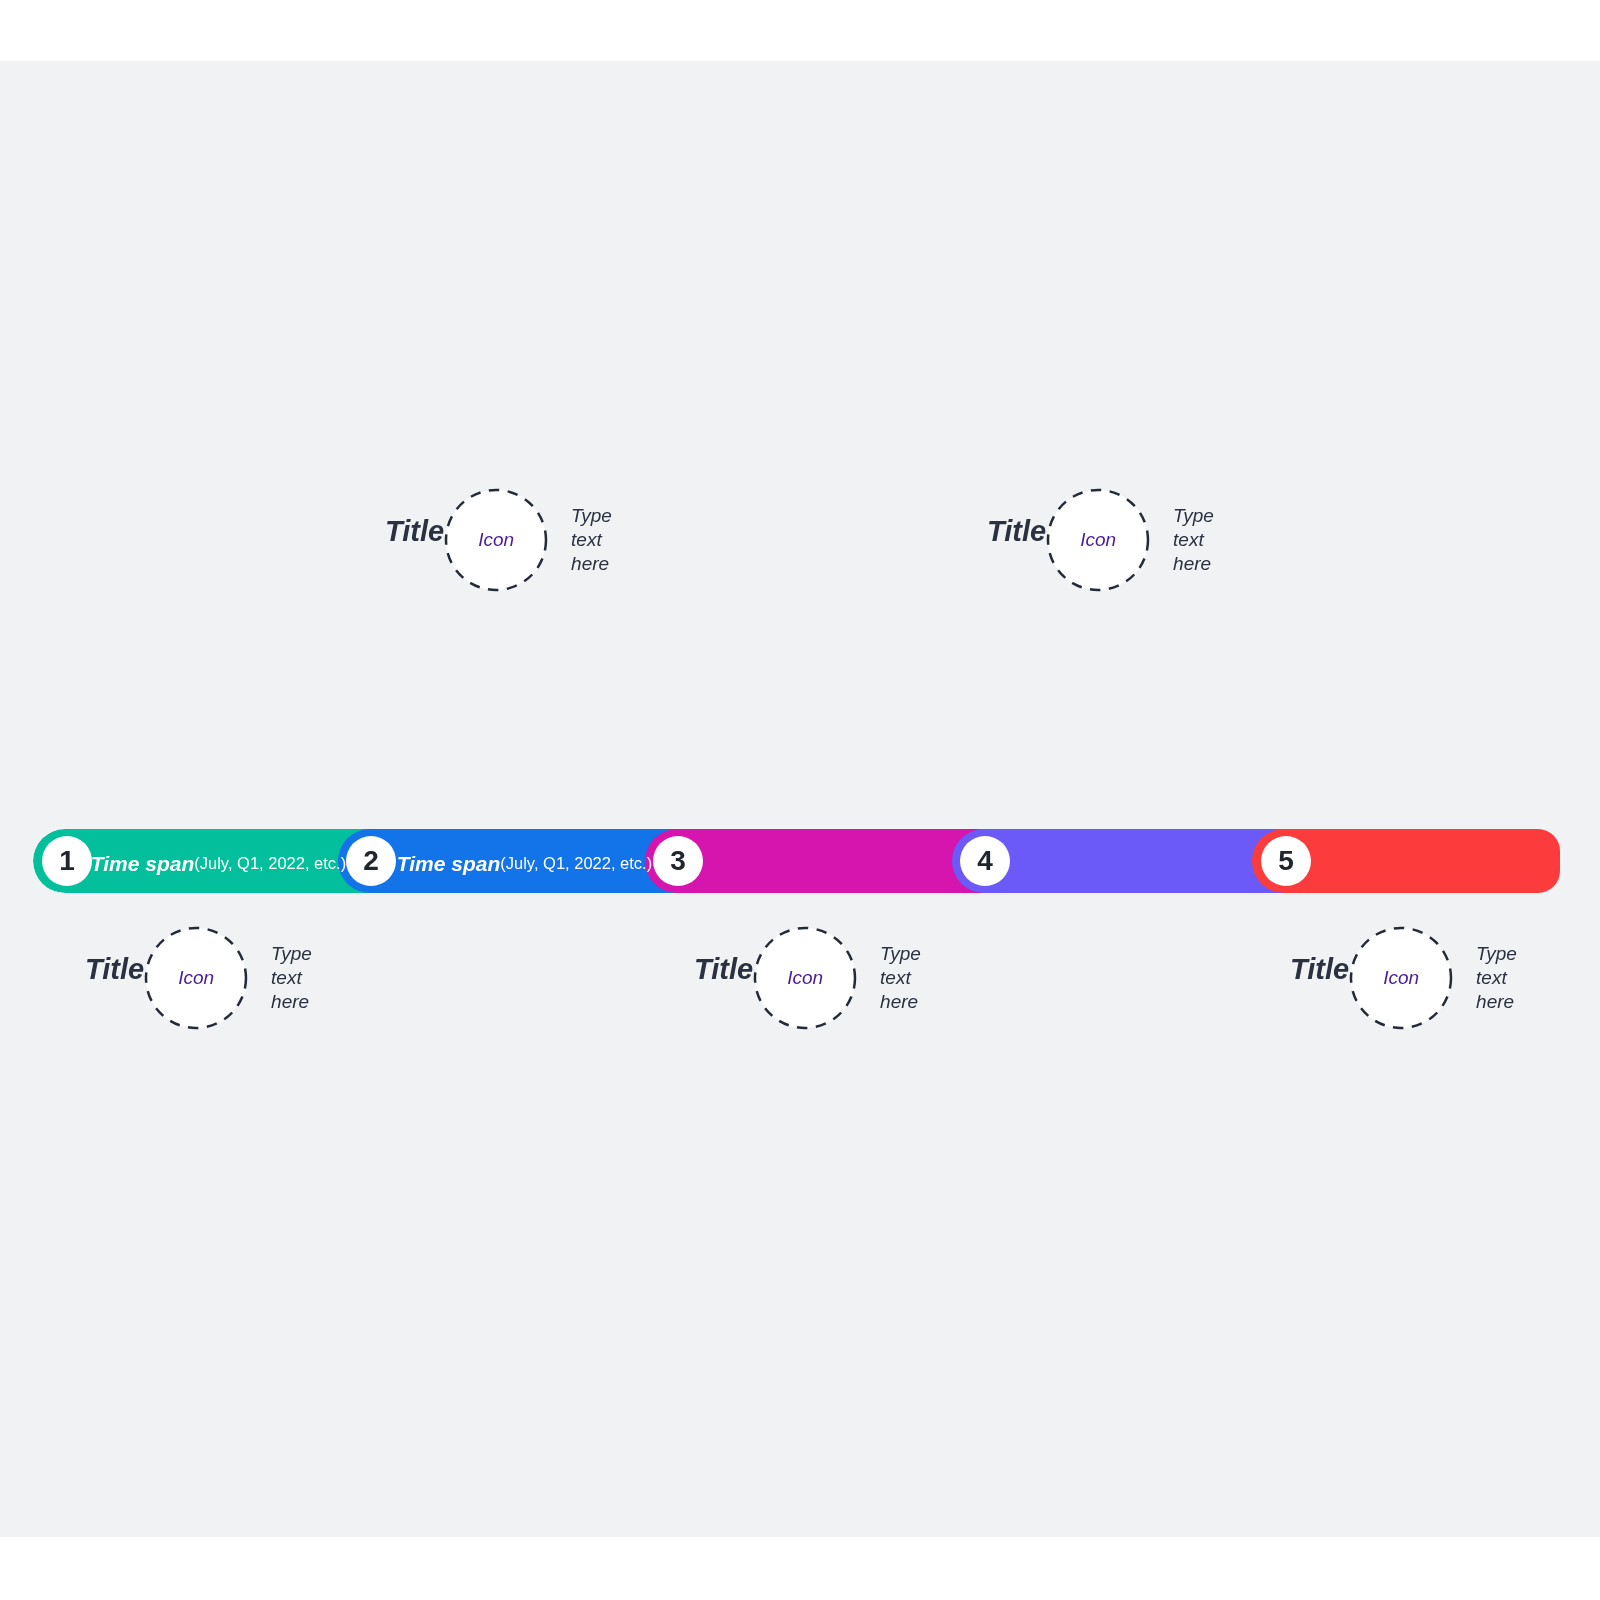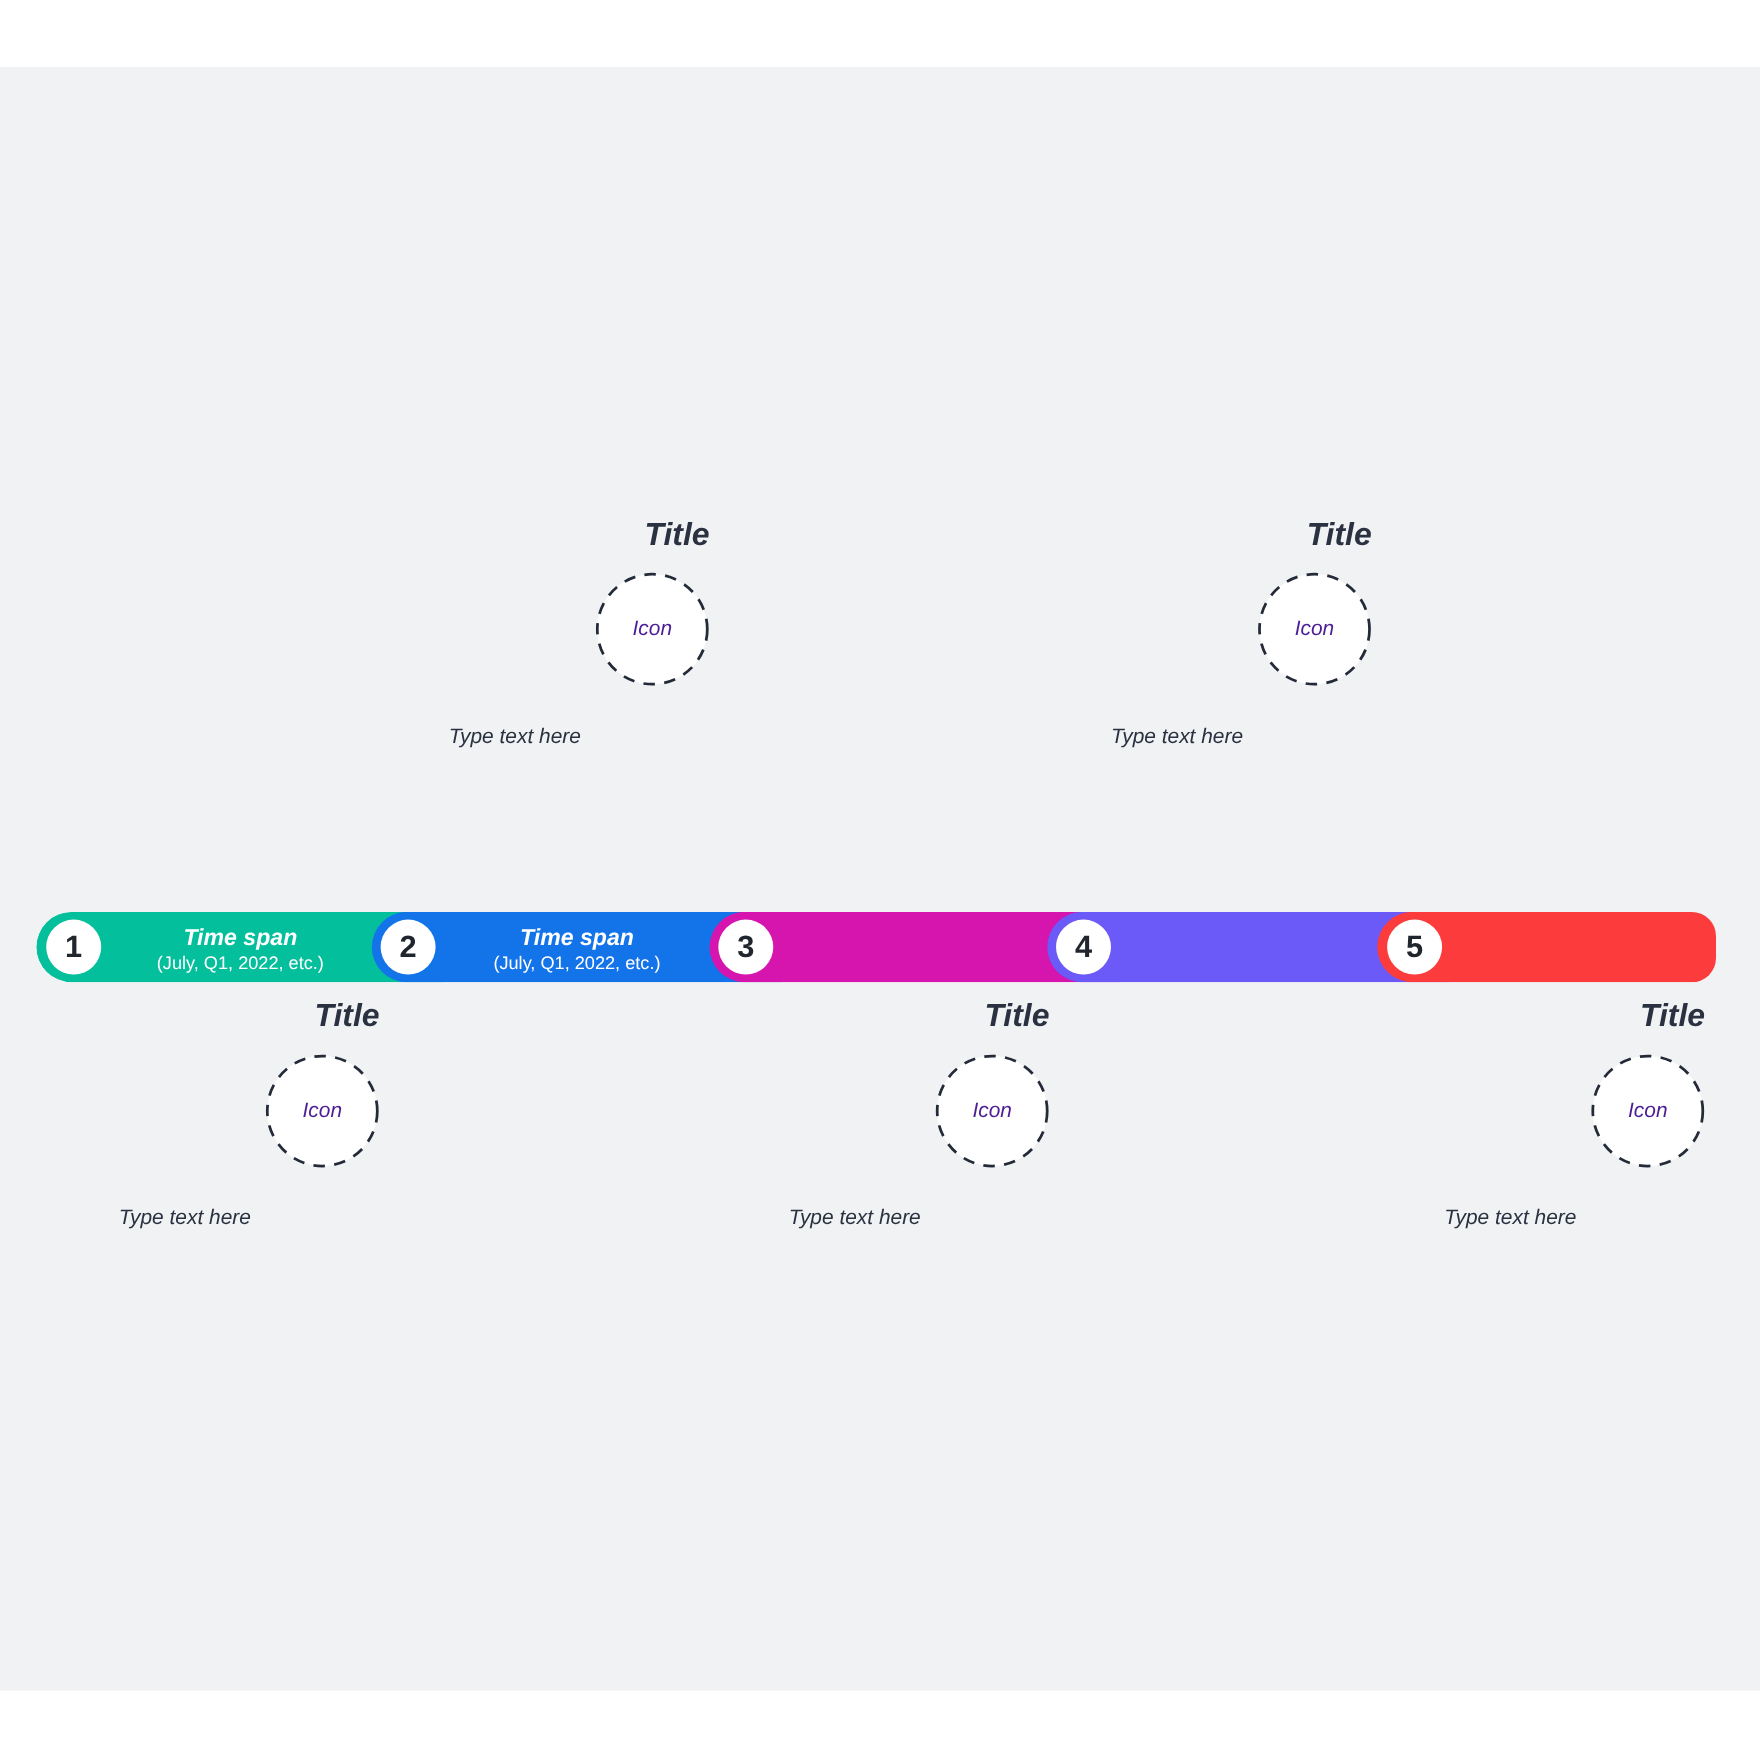--- a/index.html
+++ b/index.html
@@ -32,21 +32,21 @@
     border-radius:32px 0 0 32px;
   }
   .seg1{left:0;width:371px;z-index:1;}
   .seg2{left:305px;width:373px;z-index:2;}
   .seg3{left:612px;width:373px;z-index:3;}
   .seg4{left:919px;width:366px;z-index:4;}
   .seg5{left:1219px;width:308px;z-index:5;}
 
   .seg-label{
     position:absolute;top:0;height:100%;z-index:6;
-    display:flex;flex-direction:column;align-items:center;justify-content:center;
+    display:flex;flex-direction:row;align-items:center;justify-content:center;
     padding-top:5px;box-sizing:border-box;
     color:#ffffff;text-align:center;pointer-events:none;
   }
   .seg-label-1{left:33px;width:305px;}
   .seg-label-2{left:338px;width:307px;}
   .seg-label-main{font-size:21px;font-weight:bold;font-style:italic;line-height:26px;}
   .seg-label-sub{font-size:16.5px;line-height:21px;}
 
   .num-circle{
     position:absolute;top:7px;width:50px;height:50px;z-index:7;
@@ -58,21 +58,21 @@
   }
   .num-1{left:9px;}
   .num-2{left:313px;}
   .num-3{left:620px;}
   .num-4{left:927px;}
   .num-5{left:1228px;}
 
   
   .milestone{
     position:absolute;width:260px;
-    display:flex;flex-direction:column;align-items:flex-end;
+    display:flex;flex-direction:row;align-items:center;
     color:#2a3140;
   }
   .ms-title{
     font-size:29px;font-weight:bold;font-style:italic;line-height:32px;
     text-align:center;
   }
   .ms-circle{
     margin-top:18px;width:104px;height:104px;position:relative;
   }
   .ms-icon-label{

